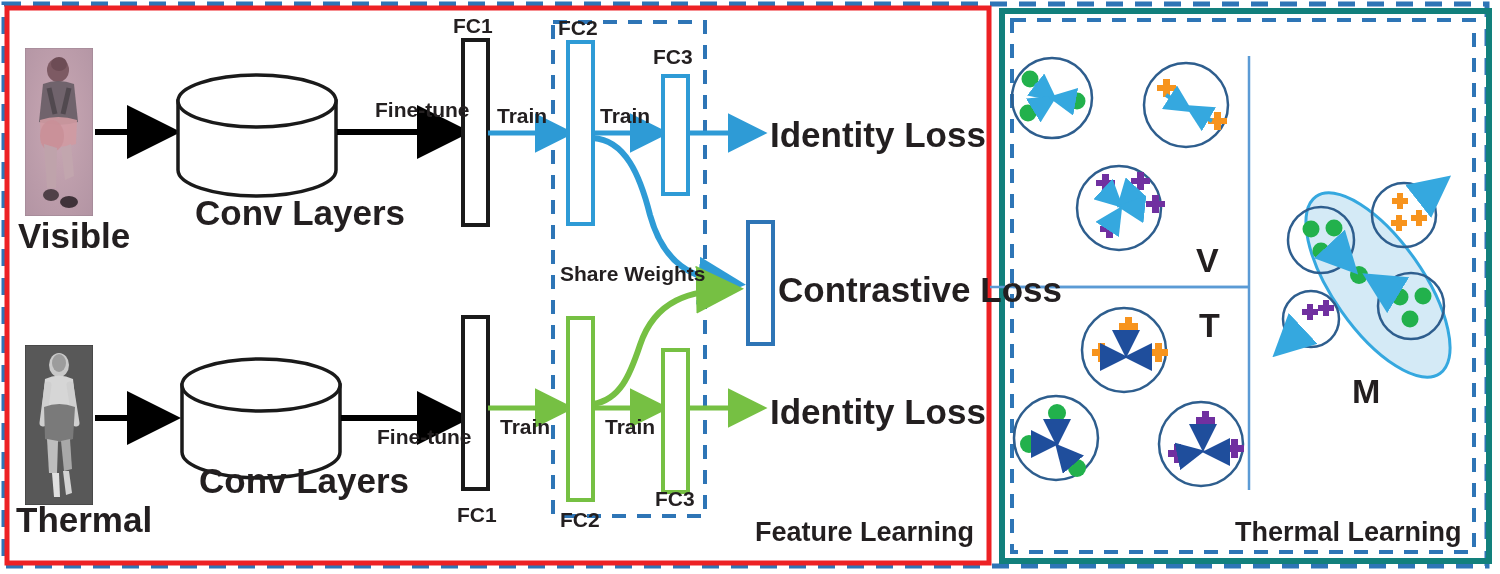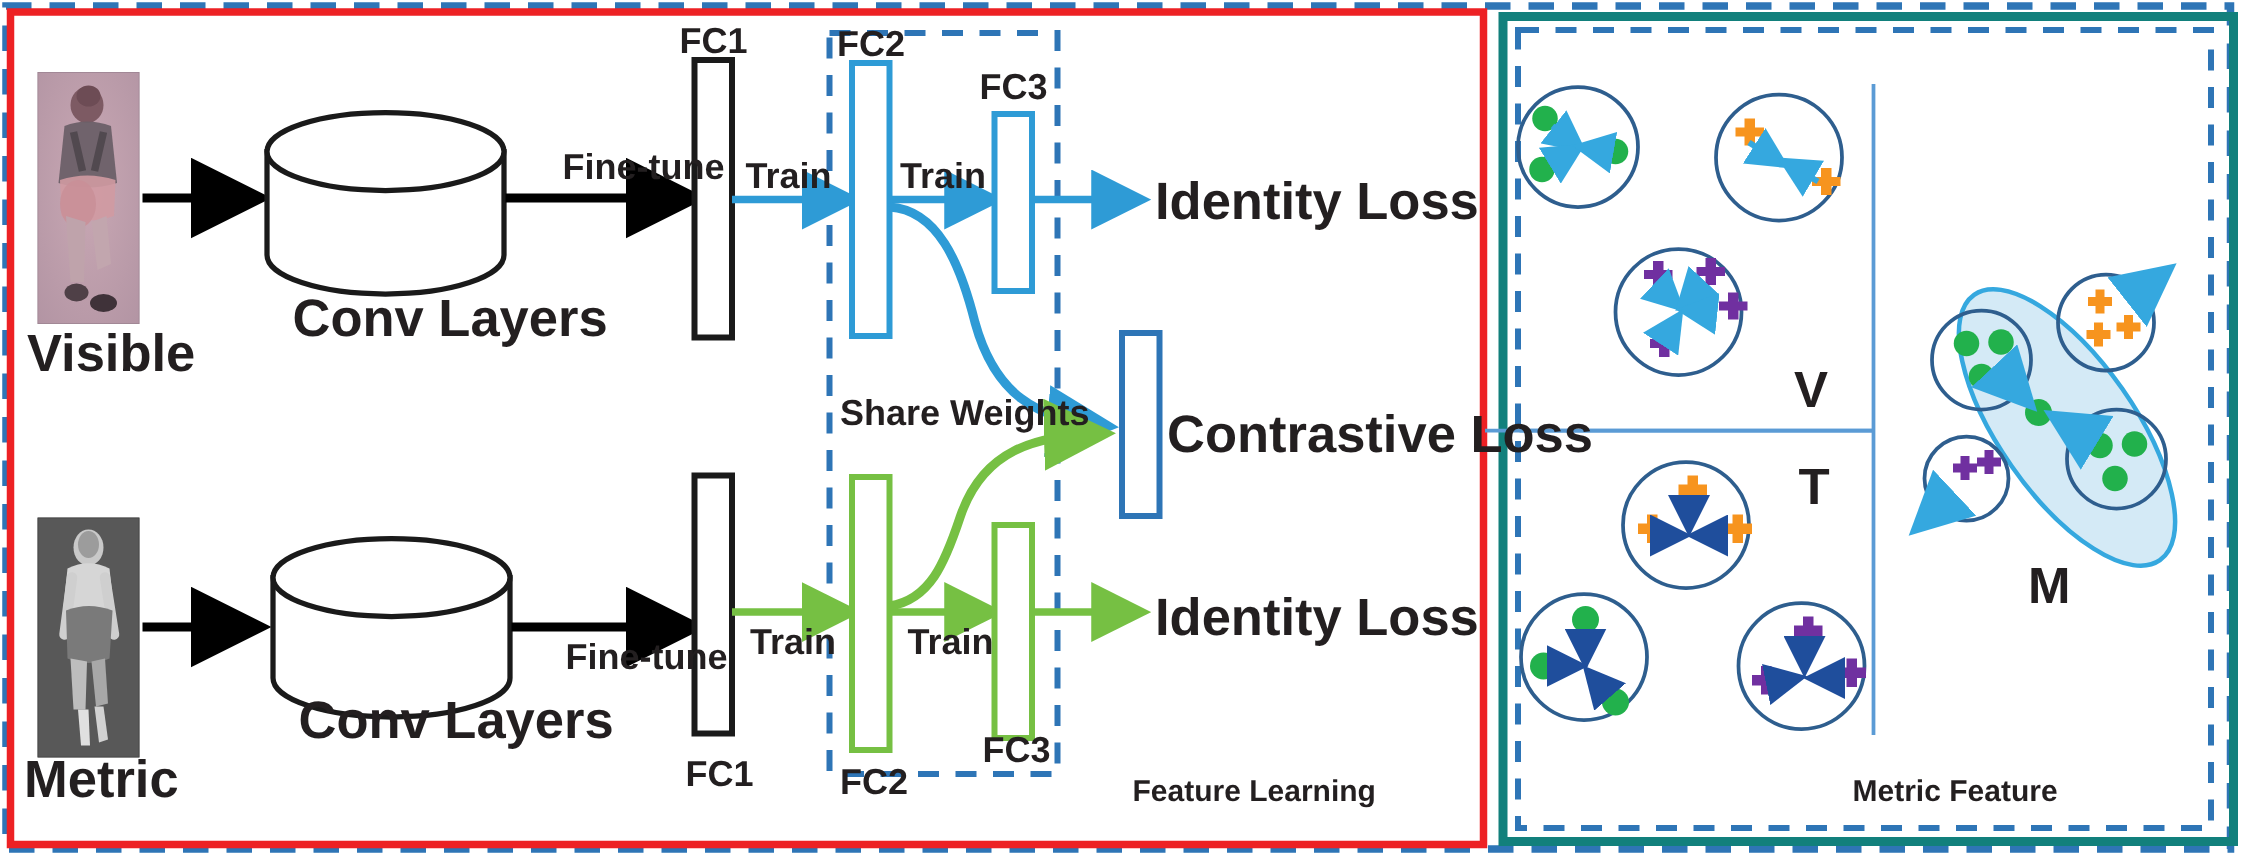--- a/index.html
+++ b/index.html
@@ -1,22 +1,22 @@
 <!DOCTYPE html>
 <html><head>
 <meta charset="utf-8">
 <title>Cross-Modality Person Re-ID Architecture</title>
 <style>
   html,body{margin:0;padding:0;background:#ffffff;}
   body{font-family:"Liberation Sans", sans-serif;}
   #root{position:relative;width:1500px;height:574px;background:#ffffff;overflow:hidden;}
   .lbl{position:absolute;color:#231f20;font-family:"Liberation Sans",sans-serif;white-space:nowrap;}
-  .lbl.med{font-size:24px;font-weight:700;}
+  .lbl.med{font-size:21px;font-weight:700;}
   .lbl.big{font-size:35px;font-weight:700;}
-  .lbl.huge{font-size:20px;font-weight:800;}
+  .lbl.huge{font-size:27px;font-weight:800;}
   svg{display:block;}
   #svgmain{position:absolute;left:0;top:0;}
   .photo{position:absolute;}
 </style>
 </head>
 <body>
 
 <div id="root">
 
   <svg id="svgmain" width="1500" height="574">
@@ -269,30 +269,30 @@
   <div class="lbl med" style="left:497px;top:104px;">Train</div>
   <div class="lbl med" style="left:600px;top:104px;">Train</div>
   <div class="lbl med" style="left:453px;top:14px;">FC1</div>
   <div class="lbl med" style="left:558px;top:16px;">FC2</div>
   <div class="lbl med" style="left:653px;top:45px;">FC3</div>
   <div class="lbl big" style="left:770px;top:115px;">Identity Loss</div>
 
   <div class="lbl big" style="left:778px;top:270px;">Contrastive Loss</div>
   <div class="lbl med" style="left:560px;top:262px;">Share Weights</div>
 
-  <div class="lbl big" style="left:16px;top:500px;">Metric</div>
+  <div class="lbl big" style="left:16px;top:500px;">Thermal</div>
   <div class="lbl big" style="left:199px;top:461px;">Conv Layers</div>
   <div class="lbl med" style="left:377px;top:425px;">Fine-tune</div>
   <div class="lbl med" style="left:500px;top:415px;">Train</div>
   <div class="lbl med" style="left:605px;top:415px;">Train</div>
   <div class="lbl med" style="left:457px;top:503px;">FC1</div>
   <div class="lbl med" style="left:560px;top:508px;">FC2</div>
   <div class="lbl med" style="left:655px;top:487px;">FC3</div>
   <div class="lbl big" style="left:770px;top:392px;">Identity Loss</div>
 
   <div class="lbl huge" style="left:755px;top:517px;">Feature Learning</div>
-  <div class="lbl huge" style="left:1235px;top:517px;">Metric Feature</div>
+  <div class="lbl huge" style="left:1235px;top:517px;">Thermal Learning</div>
 
   <div class="lbl huge" style="left:1196px;top:241px;font-size:34px;">V</div>
   <div class="lbl huge" style="left:1199px;top:306px;font-size:34px;">T</div>
   <div class="lbl huge" style="left:1352px;top:372px;font-size:34px;">M</div>
 
 </div>
 
 </body></html>

